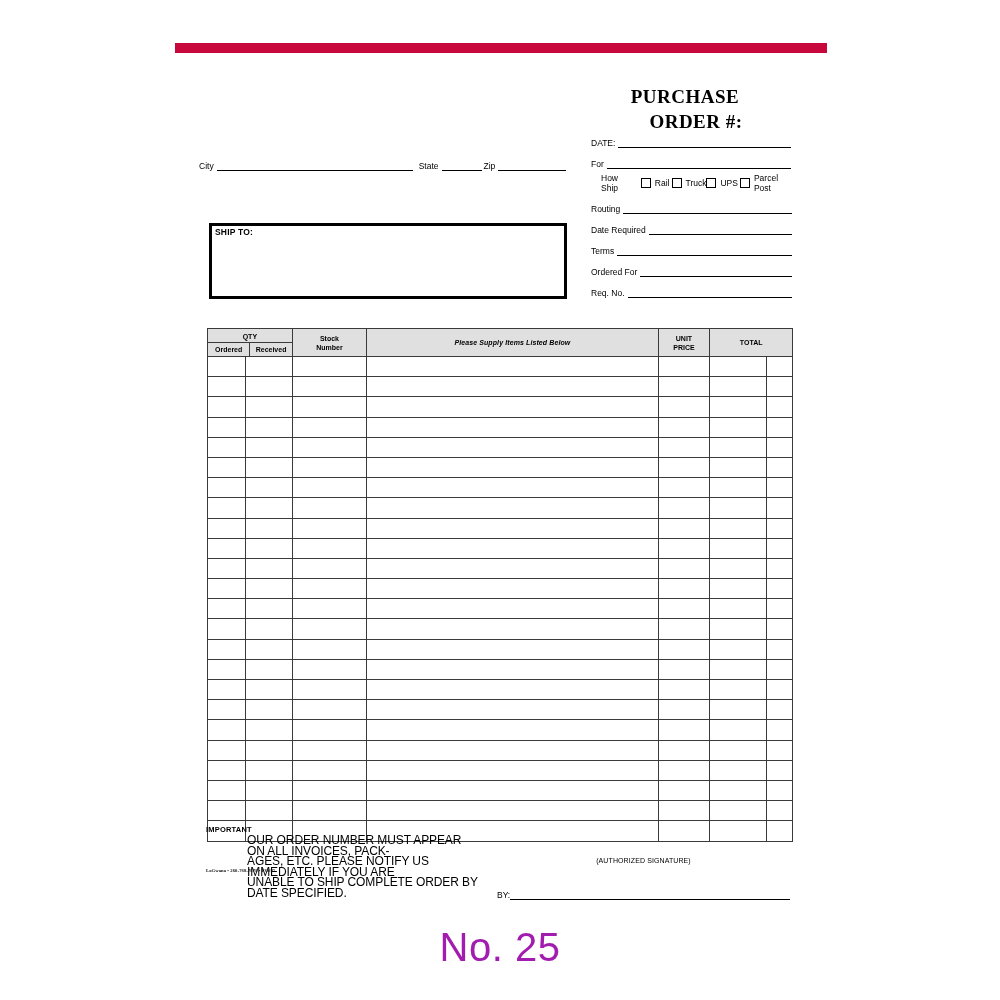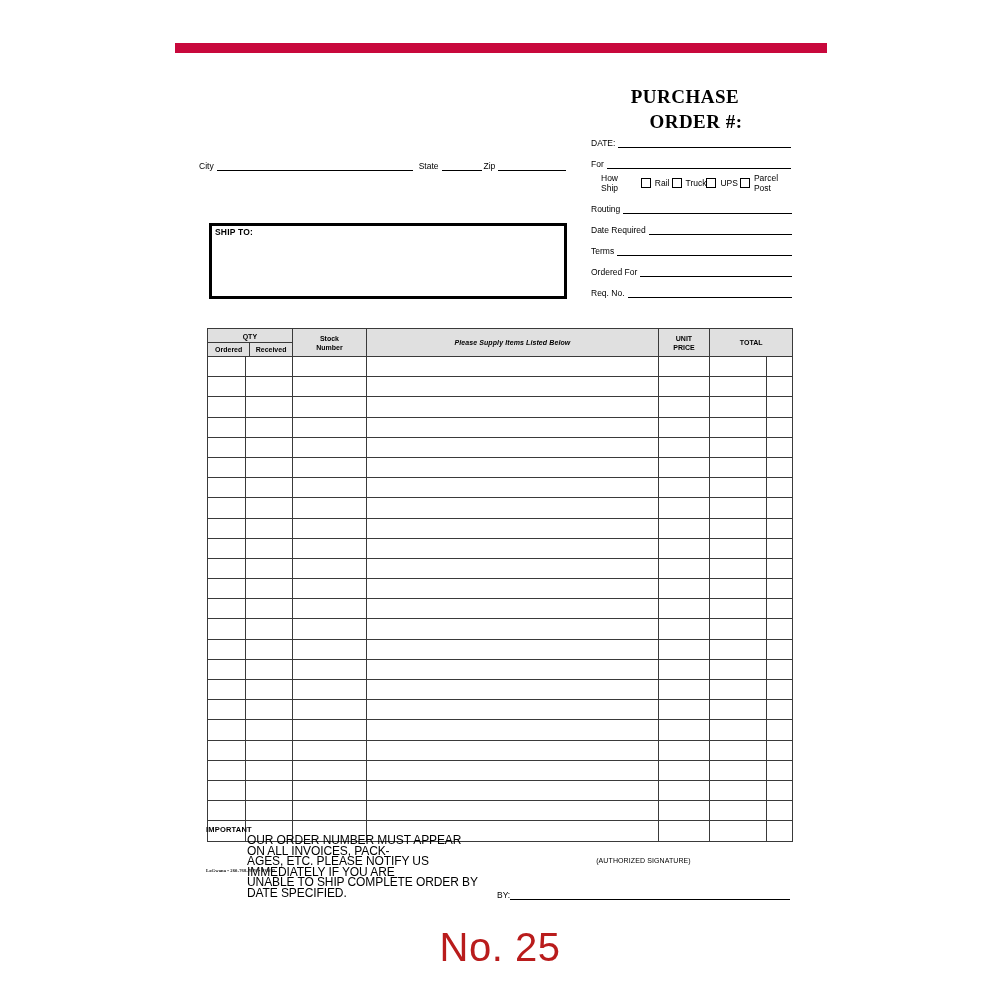--- a/index.html
+++ b/index.html
@@ -226,21 +226,21 @@
 
   
   #sheet-no {
     position: absolute;
     left: 0;
     top: 925px;
     width: 1000px;
     text-align: center;
     font-size: 40px;
     letter-spacing: 0.5px;
-    color: #b91c1c;
+    color: #a21caf;
   }
 </style>
 </head>
 <body>
 
 <div id="red-bar"></div>
 
 <div id="title-block">
   <div class="line1">PURCHASE</div>
   <div class="line2">ORDER #:</div>

